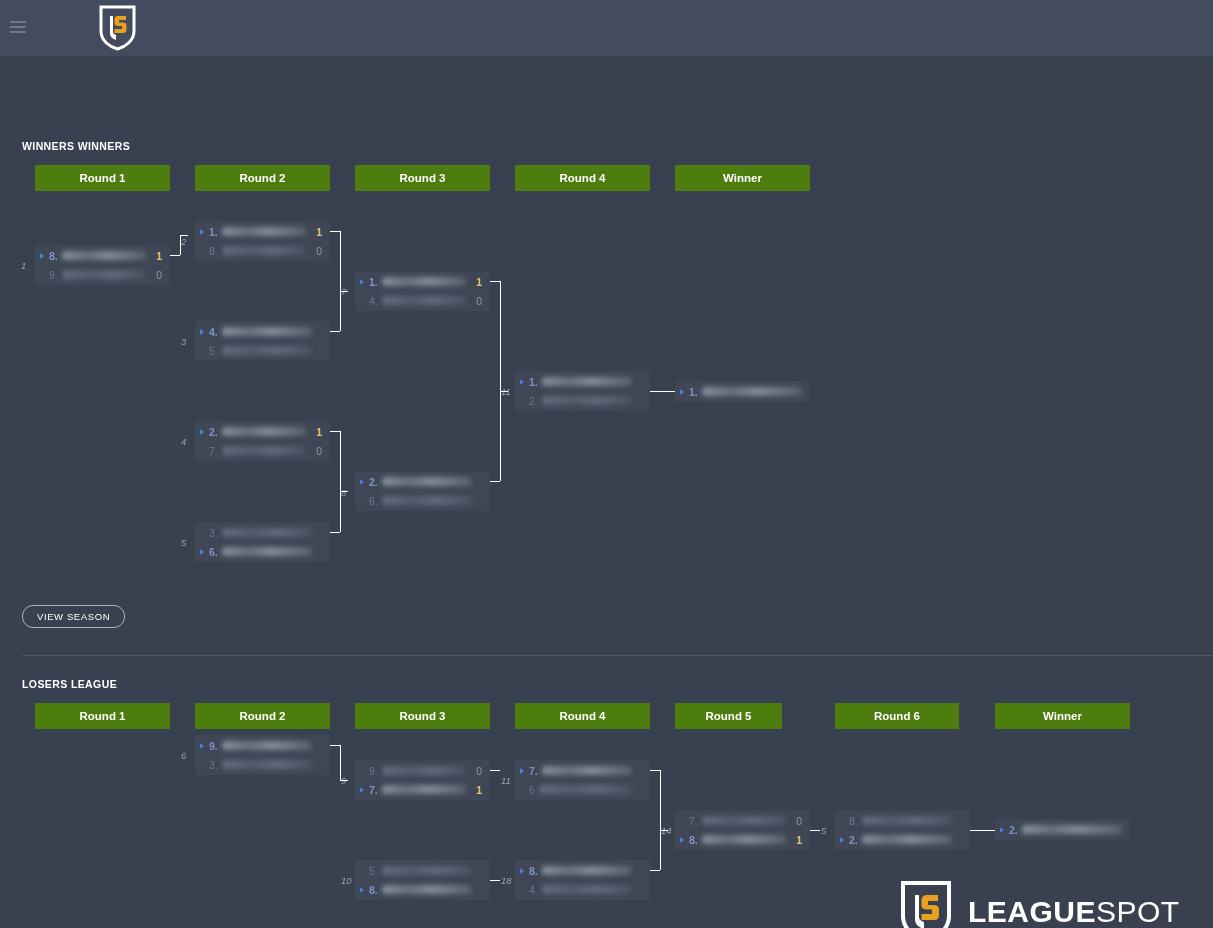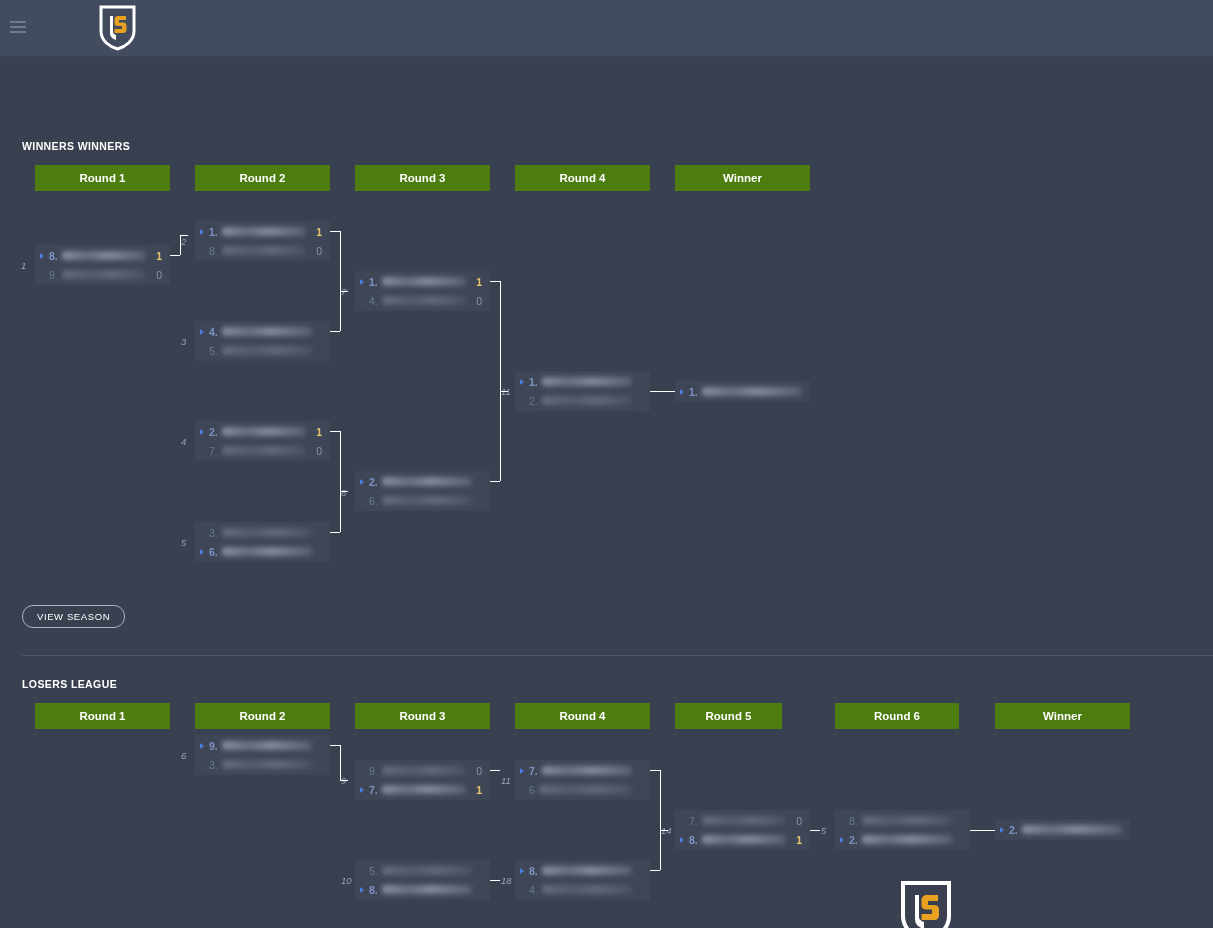--- a/index.html
+++ b/index.html
@@ -488,15 +488,18 @@
 
   <div class="footer-logo" style="left:900px; top:823px;">
     <div class="mark shield">
       <svg viewBox="0 0 52 64">
         <path d="M3 3 H49 V36 C49 50 36 58 26 61 C16 58 3 50 3 36 Z" fill="none" stroke="#ffffff" stroke-width="4"></path>
         <path d="M15 15 V39 C15 45 20 48 24 49 L24 42 C21 41 19 39.5 19 37 V15 Z" fill="#ffffff"></path>
         <path d="M38 15 H27 C23 15 21.5 17.5 21.5 20.5 V25 C21.5 28 23 29.5 27 29.5 H32 V34 H21.5 V40 H34
                  C37.5 40 39 38 39 35 V29.5 C39 26.5 37.5 25 34 25 H28 V21 H38 Z" fill="#e8a020"></path>
       </svg>
     </div>
+    <div class="footer-wordmark">
+      <span class="b">LEAGUE</span><span class="l">SPOT</span>
+    </div>
   </div>
 
 </div>
 
 </body></html>

